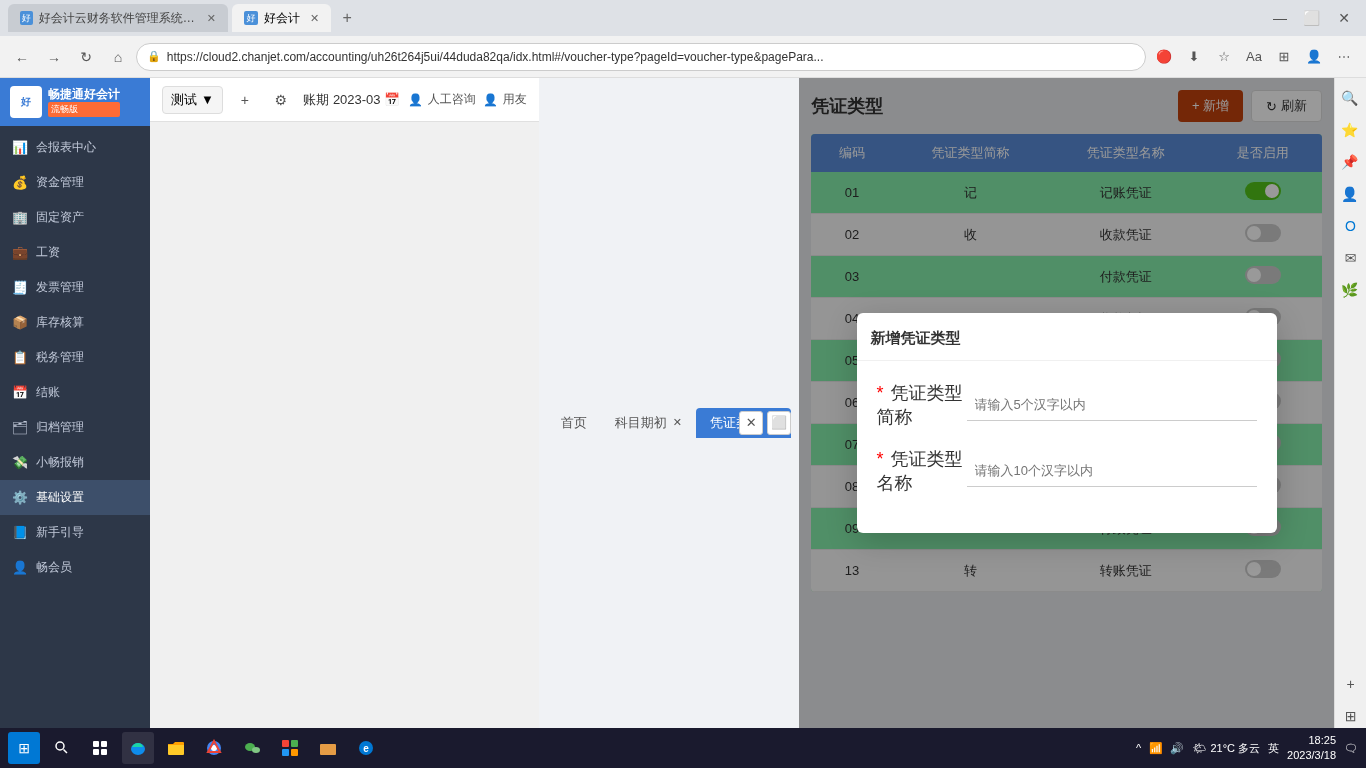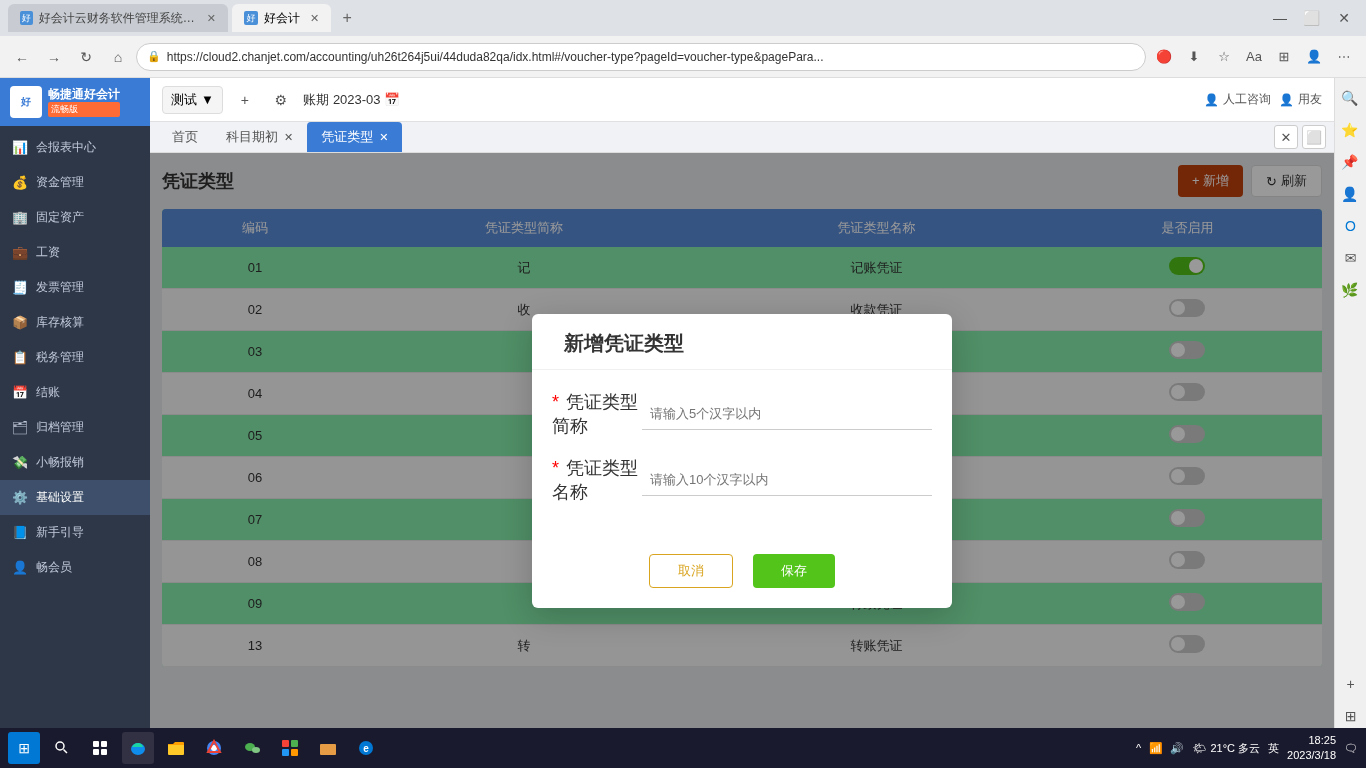--- a/index.html
+++ b/index.html
@@ -67,21 +67,21 @@
     .toggle { width: 36px; height: 18px; border-radius: 9px; position: relative; cursor: pointer; }
     .toggle.on { background: #52c41a; }
     .toggle.off { background: #ccc; }
     .toggle-knob { width: 14px; height: 14px; background: white; border-radius: 50%; position: absolute; top: 2px; transition: left 0.2s; }
     .toggle.on .toggle-knob { left: 20px; }
     .toggle.off .toggle-knob { left: 2px; }
 
     
     .dialog-overlay { position: absolute; top: 0; left: 0; right: 0; bottom: 0; background: rgba(0,0,0,0.4); display: flex; align-items: center; justify-content: center; z-index: 100; }
     .dialog { background: white; border-radius: 6px; width: 420px; padding: 0; box-shadow: 0 8px 32px rgba(0,0,0,0.2); }
-    .dialog-header { padding: 16px 32px 12px; font-size: 20px; font-weight: bold; color: #333; border-bottom: 1px solid #f0f0f0; }
+    .dialog-header { padding: 16px 14px 12px; font-size: 15px; font-weight: bold; color: #333; border-bottom: 1px solid #f0f0f0; }
     .dialog-body { padding: 20px; }
     .form-row { display: flex; align-items: center; margin-bottom: 18px; }
     .form-label { width: 90px; text-align: left; font-size: 18px; color: #333; }
     .form-label .required { color: red; margin-right: 2px; }
     .form-input { flex: 1; height: 32px; border: none; border-bottom: 1px solid #ccc; outline: none; padding: 4px 8px; font-size: 13px; color: #999; }
     .dialog-footer { display: flex; justify-content: center; gap: 20px; padding: 12px 20px 20px; }
     .btn-cancel { background: white; color: #333; border: 1px solid #d9a520; color: #d9a520; padding: 7px 28px; border-radius: 4px; cursor: pointer; font-size: 13px; }
     .btn-save { background: #52c41a; color: white; border: none; padding: 7px 28px; border-radius: 4px; cursor: pointer; font-size: 13px; }
 
     
@@ -215,21 +215,21 @@
         <span class="sidebar-icon">👤</span>
         <span>畅会员</span>
       </div>
     </div>
     <div class="sidebar-footer">
       <span>◀◀</span>
       <span>取消固定</span>
     </div>
   </div>
 
-  <div style="flex:1; display:flex; flex-direction:column; overflow:hidden;">
+  <div style="flex:1; display:flex; overflow:hidden;">
 
     <div class="topbar">
       <div class="company-select">
         <span>测试</span>
         <span>▼</span>
       </div>
       <div class="nav-btn">+</div>
       <div class="nav-btn">⚙</div>
       <div class="period-info">
         <span>账期</span>
@@ -425,24 +425,20 @@
               <input class="form-input" type="text" placeholder="请输入5个汉字以内" style="">
             </div>
             <div class="form-row">
               <label class="form-label">
                 <span class="required">*</span>
                 <span>凭证类型名称</span>
               </label>
               <input class="form-input" type="text" placeholder="请输入10个汉字以内" style="">
             </div>
           </div>
-          <div class="dialog-footer">
-            <button class="btn-cancel">取消</button>
-            <button class="btn-save">保存</button>
-          </div>
         </div>
       </div>
     </div>
   </div>
 
   <div class="right-panel">
     <div class="right-icon">🔍</div>
     <div class="right-icon">⭐</div>
     <div class="right-icon">📌</div>
     <div class="right-icon">👤</div>

